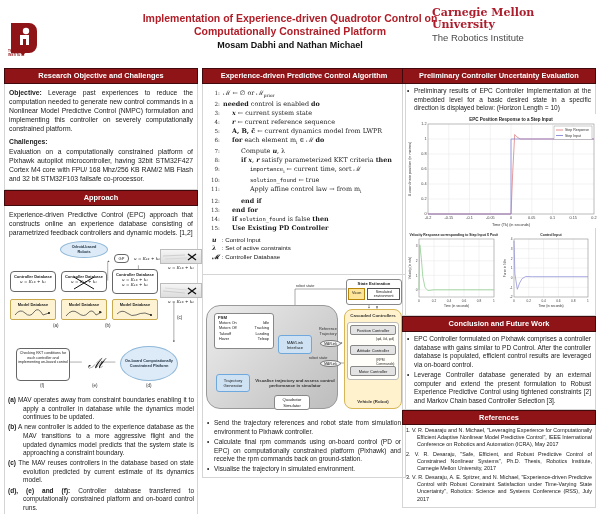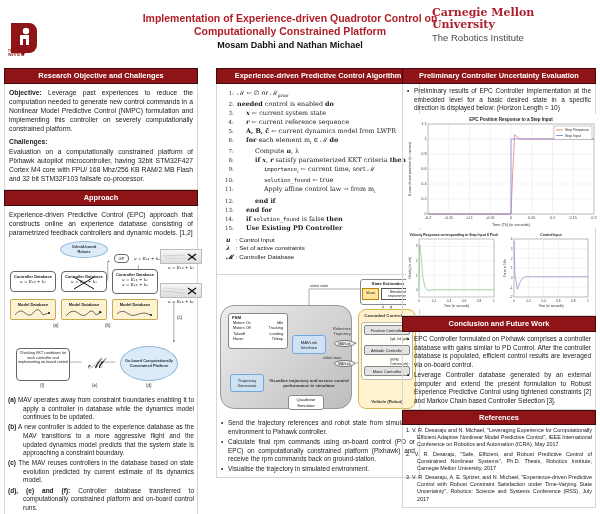--- a/index.html
+++ b/index.html
@@ -13,21 +13,21 @@
   .title-wrap { position:absolute; left:140px; top:12px; width:300px; text-align:center; }
   .title-line { color:#b01e28; font-weight:bold; font-size:10.5px; line-height:1.25; }
   .authors { font-weight:bold; font-size:9px; margin-top:2px; color:#111; }
   .cmu-wrap { position:absolute; left:432px; top:7px; width:165px; }
   .cmu-name { font-family:"DejaVu Serif",serif; font-weight:bold; color:#ac1e2d; font-size:11px; line-height:1.1; }
   .cmu-inst { color:#4a4a4a; font-size:9.5px; margin-top:1px; }
 
   
   .col { position:absolute; top:68px; }
   #col1 { left:4px;   width:194px; }
-  #col2 { left:216px; width:204px; }
+  #col2 { left:202px; width:204px; }
   #col3 { left:402px; width:194px; }
 
   .bar { background:#8e1418; border:1px solid #40090c; color:#fff; font-weight:bold; font-size:7.4px; text-align:center; padding:2px 0 2.5px; }
   .sect { border:0.5px solid #d5d5d5; border-top:none; padding:2px 3px; }
 
   .para { font-size:6.8px; line-height:1.35; text-align:justify; margin:2px 1px 4px; }
   .plabel { font-weight:bold; }
 
   
   .item { font-size:6.5px; line-height:1.32; text-align:justify; padding-left:15px; text-indent:-15px; margin-bottom:1.5px; }

